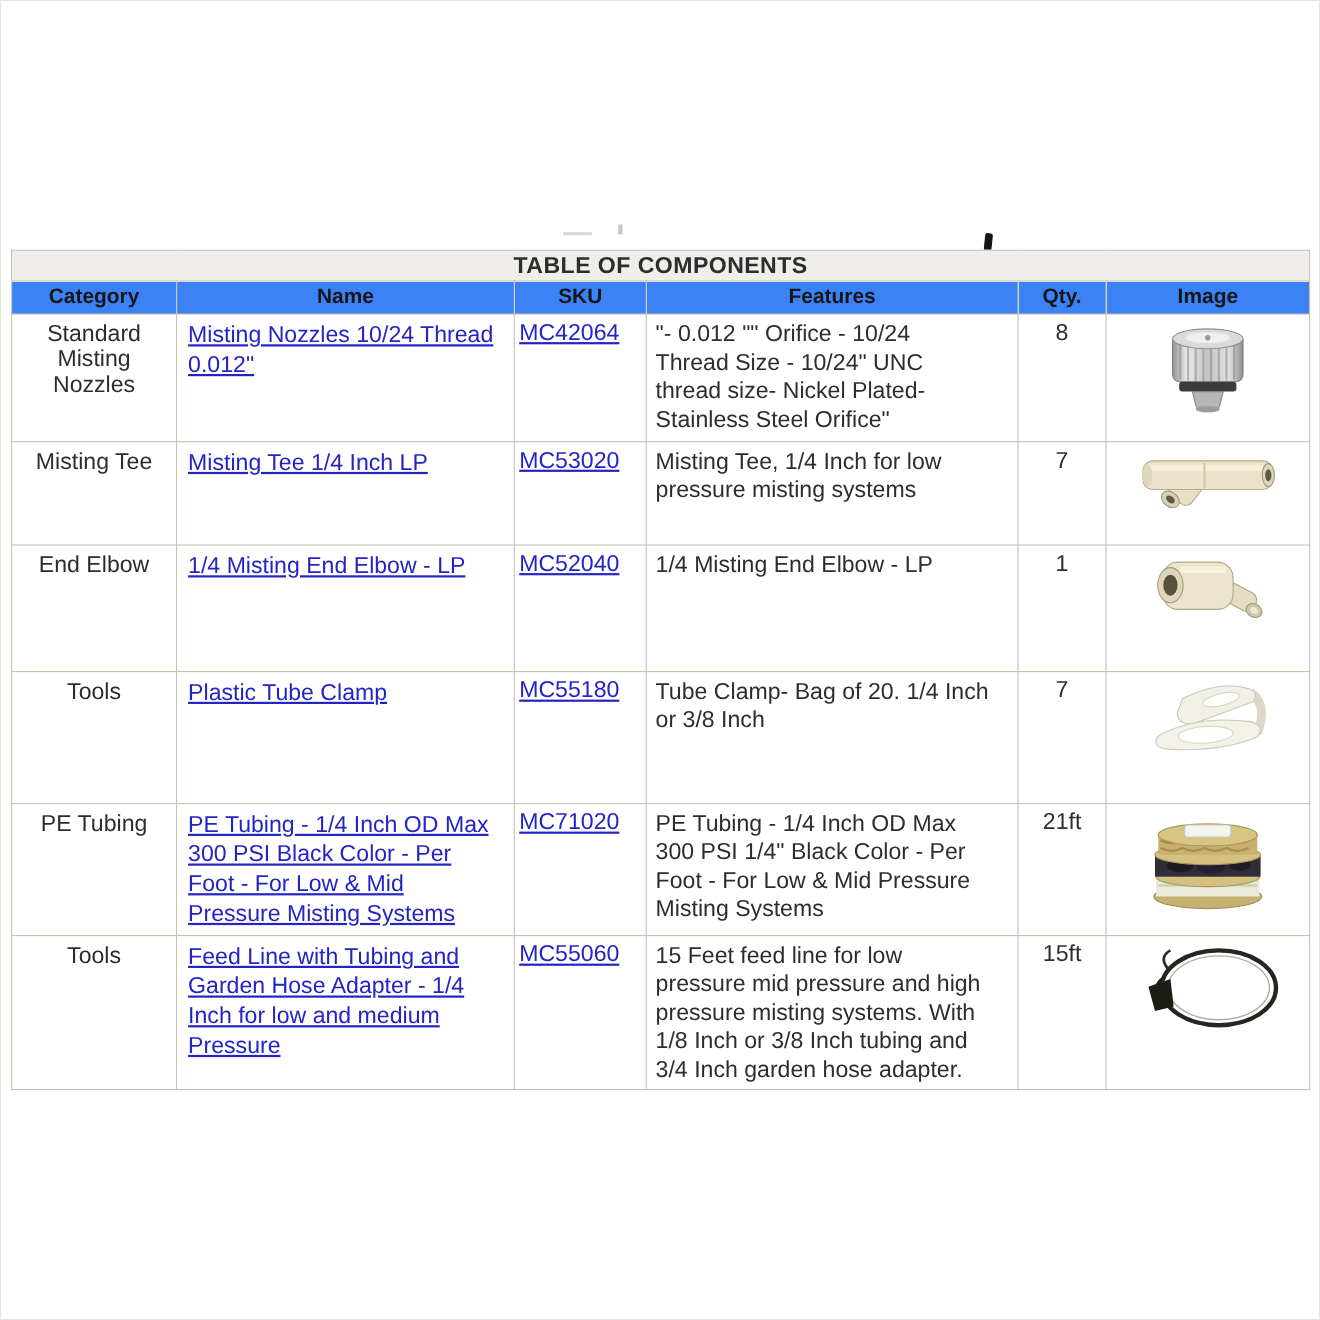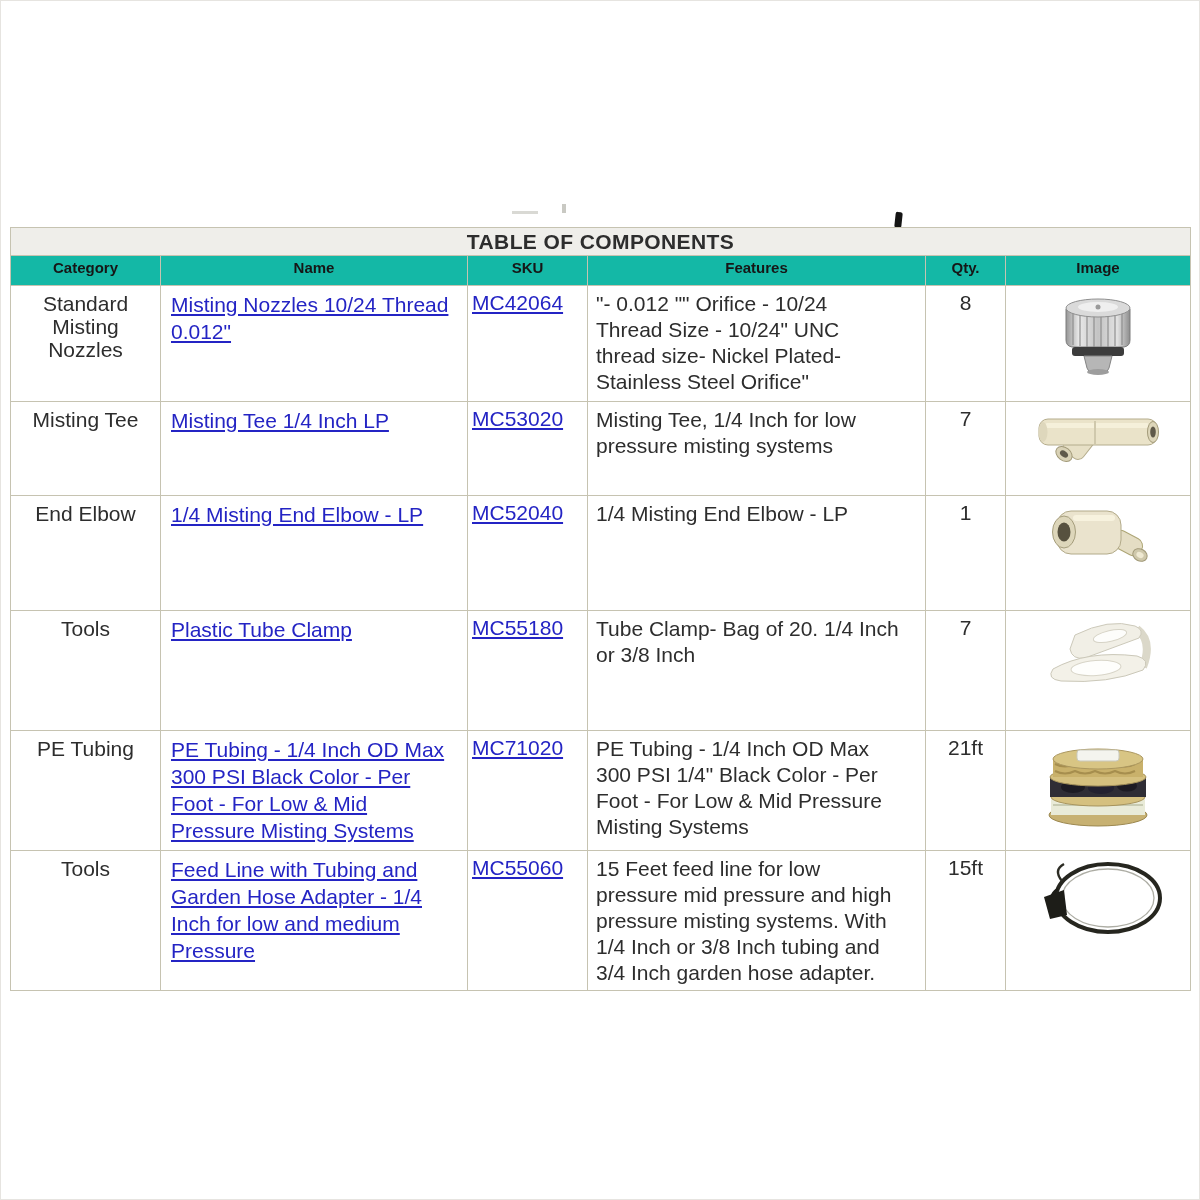--- a/index.html
+++ b/index.html
@@ -25,21 +25,21 @@
     border:1px solid #c6c3b1;
     font-size:21px;color:#2d2d2d;vertical-align:top;
     overflow:hidden;
   }
   th.title-cell{
     background:#efeeea;height:22px;
     font-size:18px;font-weight:bold;letter-spacing:.4px;color:#161616;
     text-align:center;padding:2px 0 1px;
   }
   tr.header-row th{
-    background:#14b8a6;height:24px;font-weight:bold;font-size:15px;
+    background:#3b82f6;height:24px;font-weight:bold;font-size:19px;
     text-align:center;padding:3px 4px 2px;color:#161616;
   }
   tbody tr:nth-child(1){height:116px}
   tbody tr:nth-child(2){height:94px}
   tbody tr:nth-child(3){height:115px}
   tbody tr:nth-child(4){height:120px}
   tbody tr:nth-child(5){height:120px}
   tbody tr:nth-child(6){height:128px}
 
   td.cat{text-align:center;white-space:pre-line;line-height:23px;padding:6px 6px 4px;}
@@ -211,21 +211,21 @@
   <tr>
     <td class="cat">Tools</td>
     <td class="name"><a href="#">Feed Line with Tubing and
 Garden Hose Adapter - 1/4
 Inch for low and medium
 Pressure</a></td>
     <td class="sku"><a href="#">MC55060</a></td>
     <td class="features">15 Feet feed line for low
 pressure mid pressure and high
 pressure misting systems. With
-1/4 Inch or 3/8 Inch tubing and
+1/8 Inch or 3/8 Inch tubing and
 3/4 Inch garden hose adapter.</td>
     <td class="qty">15ft</td>
     <td class="img-cell"><svg width="136" height="88" viewBox="0 0 136 88" xmlns="http://www.w3.org/2000/svg">
     <ellipse cx="78" cy="45" rx="52" ry="34" fill="none" stroke="#26261f" stroke-width="4"></ellipse>
     <ellipse cx="78" cy="45" rx="46" ry="29" fill="none" stroke="#8a8a7e" stroke-width="1.3" opacity="0.7"></ellipse>
     <path d="M32,28 q-9,-11 2,-17" fill="none" stroke="#2c2c24" stroke-width="2.5"></path>
     <path d="M28,36 q-11,7 -6,24" fill="none" stroke="#1d1d18" stroke-width="3"></path>
     <path d="M14,44 L34,37 L37,62 L20,66 Z" fill="#1d1d18"></path>
   </svg></td>
   </tr>

